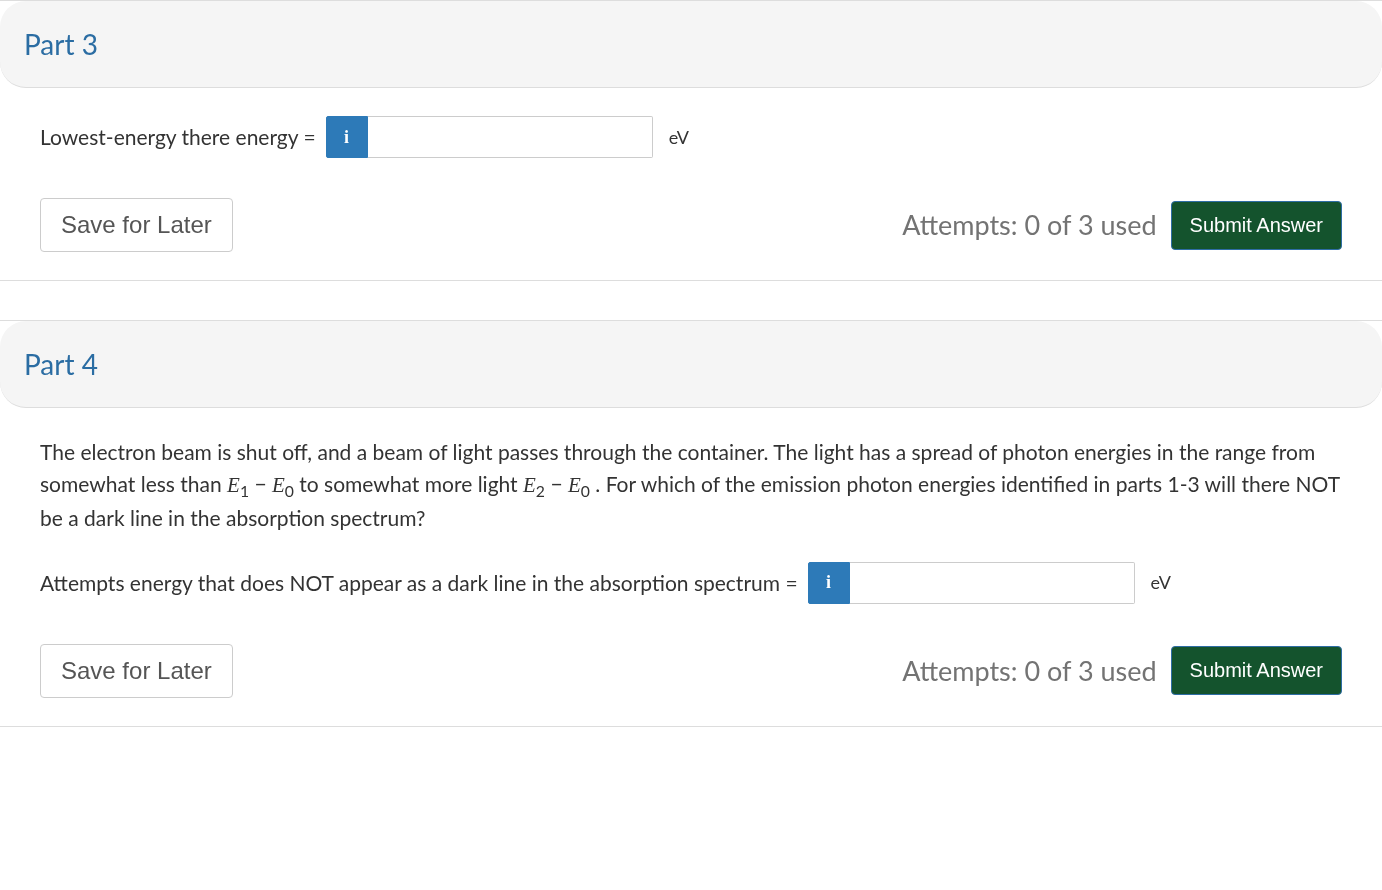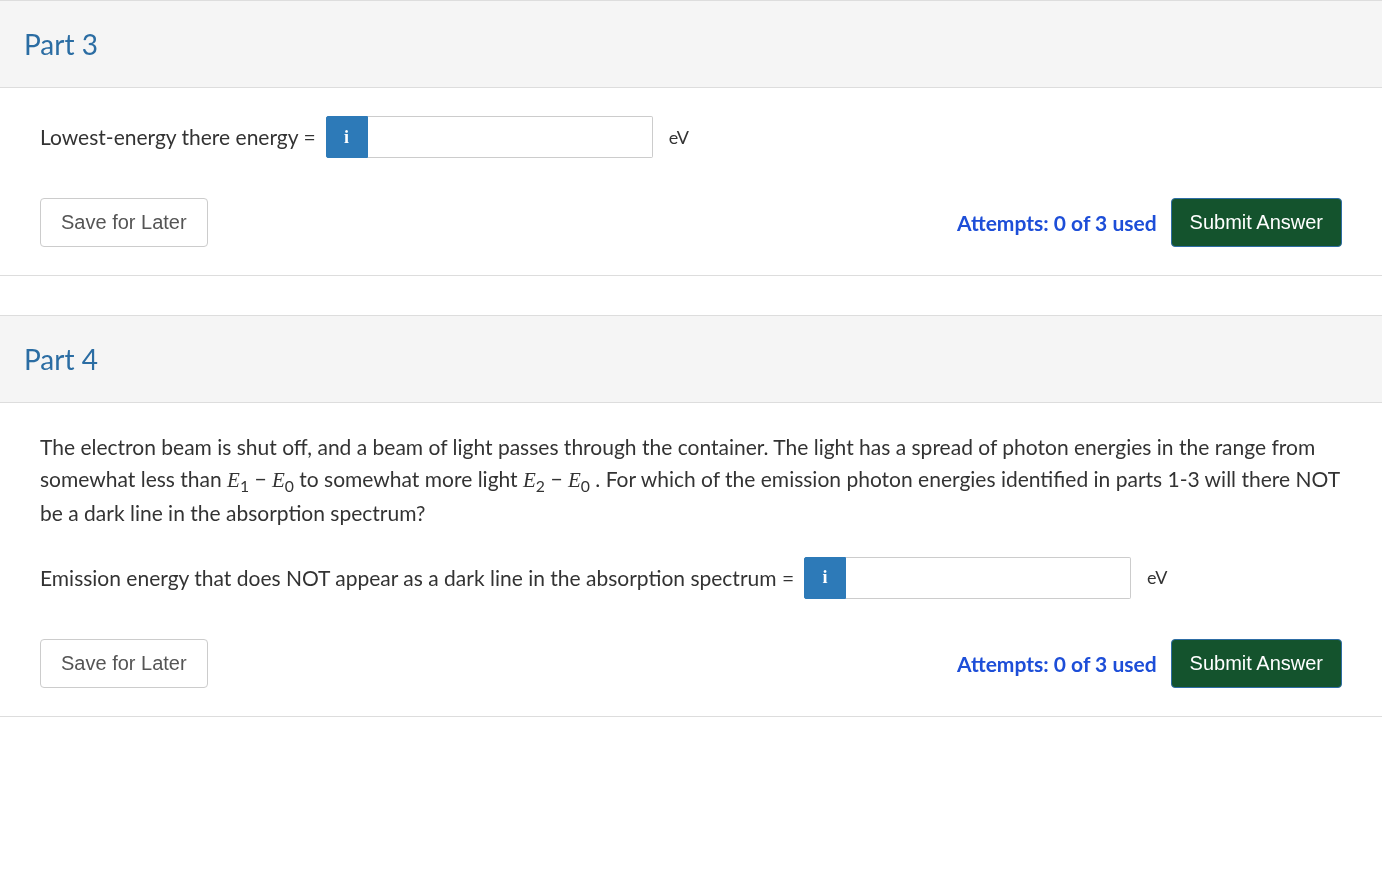--- a/index.html
+++ b/index.html
@@ -12,20 +12,21 @@
   }
   .container {
     width: 1382px;
     margin: 0 auto;
     border-top: 1px solid #ddd;
   }
   .part-header {
     background: #f5f5f5;
     border-bottom: 1px solid #ddd;
     padding: 22px 24px;
+    border-radius: 26px;
   }
   .part-title {
     color: #2b6da3;
     font-size: 28px;
     font-weight: 400;
   }
   .part-body {
     background: #fff;
     padding: 28px 40px 0 40px;
   }
@@ -90,28 +91,28 @@
   .actions-right {
     display: flex;
     align-items: center;
     gap: 14px;
   }
   .save-btn {
     background: #fff;
     border: 1px solid #ccc;
     border-radius: 4px;
     padding: 12px 20px;
-    font-size: 20px;
+    font-size: 24px;
     color: #555;
     cursor: pointer;
   }
   .attempts {
-    font-size: 21px;
-    font-weight: 700;
-    color: #1d4ed8;
+    font-size: 27px;
+    font-weight: 400;
+    color: #737373;
   }
   .submit-btn {
     background: #14532d;
     border: 1px solid #2e6da4;
     border-radius: 4px;
     padding: 12px 18px;
     font-size: 20px;
     color: #fff;
     cursor: pointer;
   }
@@ -165,21 +166,21 @@
       <span class="math-i">E</span><span class="sub">1</span>
       <span> − </span>
       <span class="math-i">E</span><span class="sub">0</span>
       <span> to somewhat more light </span>
       <span class="math-i">E</span><span class="sub">2</span>
       <span> − </span>
       <span class="math-i">E</span><span class="sub">0</span>
       <span>. For which of the emission photon energies identified in parts 1-3 will there NOT be a dark line in the absorption spectrum?</span>
     </div>
     <div class="answer-row">
-      <span class="answer-label">Emission energy that does NOT appear as a dark line in the absorption spectrum =</span>
+      <span class="answer-label">Attempts energy that does NOT appear as a dark line in the absorption spectrum =</span>
       <div class="input-group">
         <button class="info-btn">i</button>
         <input type="text" class="answer-input short" value="" style="">
       </div>
       <span class="unit">eV</span>
     </div>
     <div class="actions-row">
       <button class="save-btn">Save for Later</button>
       <div class="actions-right">
         <span class="attempts">Attempts: 0 of 3 used</span>

